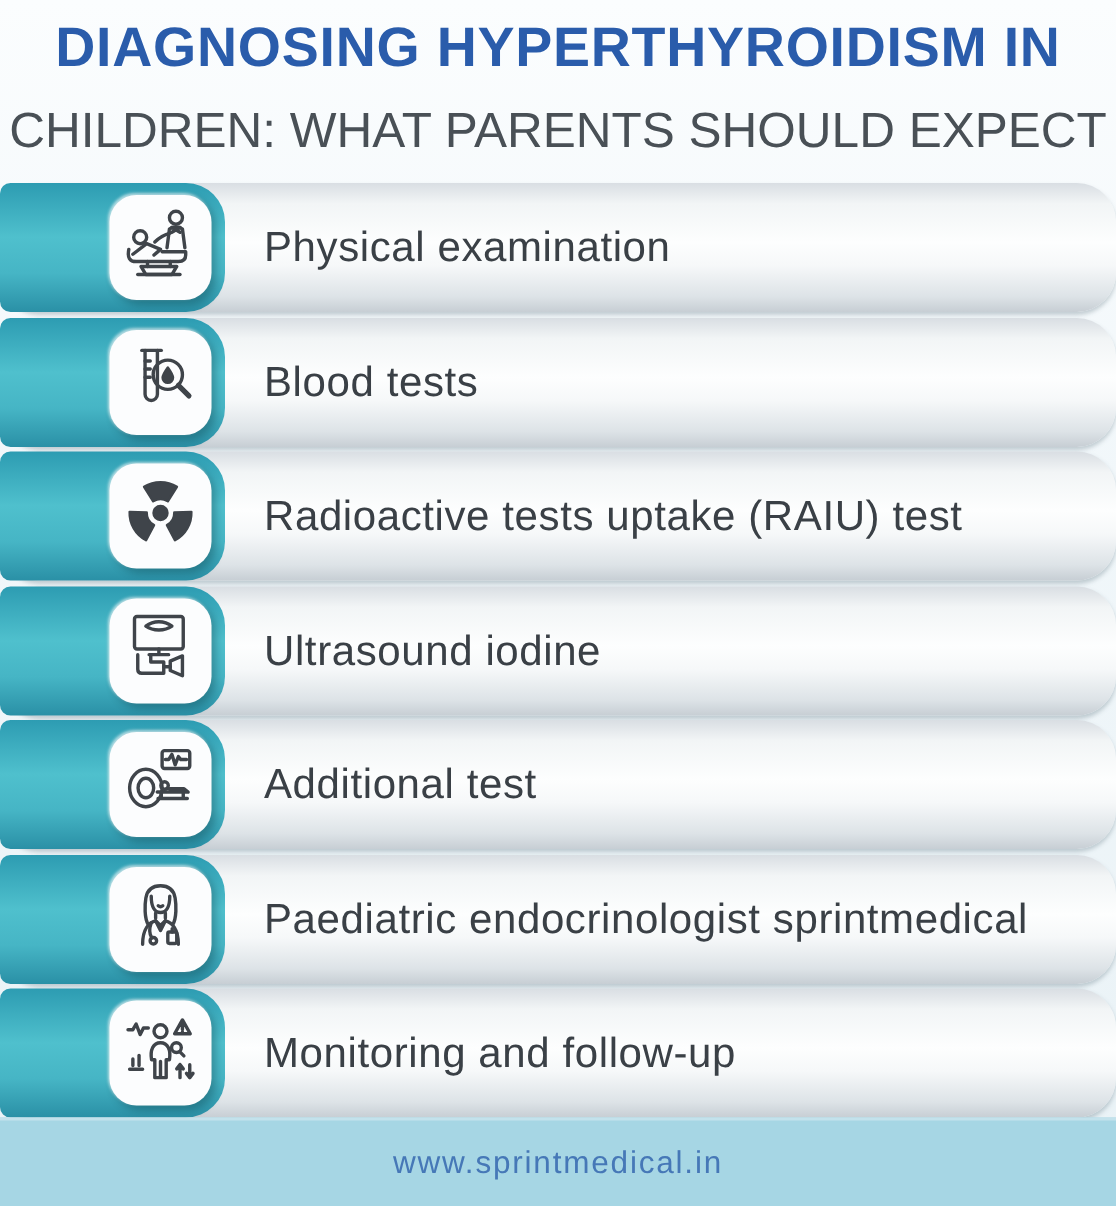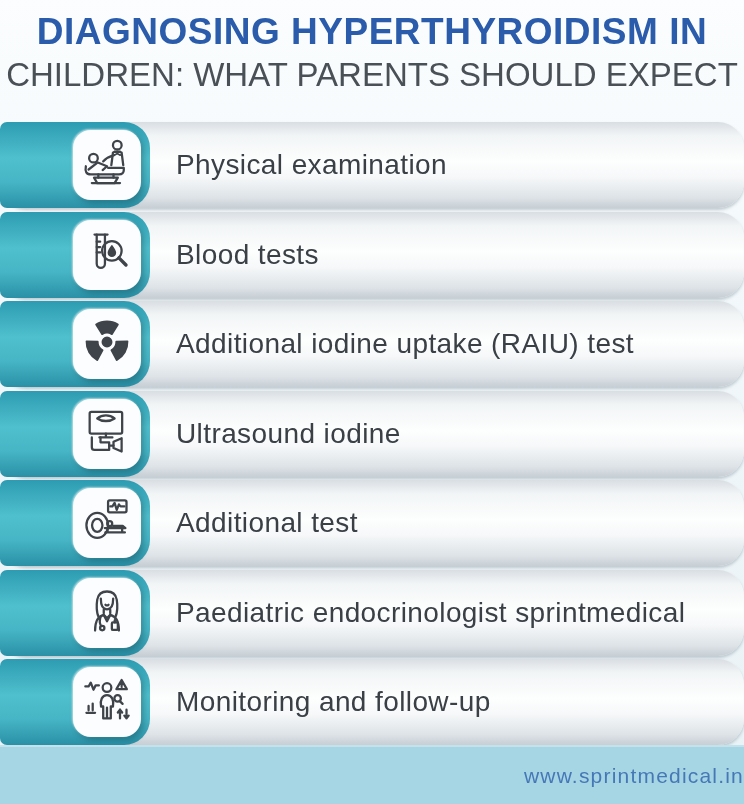--- a/index.html
+++ b/index.html
@@ -7,21 +7,21 @@
   .poster{
     position:relative;width:744px;height:804px;overflow:hidden;
     background:linear-gradient(180deg,#fbfdfe 0%,#f1f7fa 40%,#e9f2f6 100%);
   }
   
   .header{position:absolute;top:0;left:0;width:744px;text-align:center;padding-top:12px;}
   .title-line1{
     font-size:37px;font-weight:800;color:#2a5cab;letter-spacing:.5px;line-height:1.1;
   }
   .title-line2{
-    font-size:33px;font-weight:400;color:#495056;letter-spacing:0;line-height:1.15;margin-top:3px;
+    font-size:33px;font-weight:400;color:#495056;letter-spacing:0;line-height:1.15;margin-top:15px;
   }
   
   .rows{position:absolute;top:122px;left:0;width:744px;display:flex;flex-direction:column;gap:3.5px;}
   .row{
     position:relative;height:86px;flex:0 0 86px;
     background:linear-gradient(180deg,#d9dee3 0%,#f2f5f6 16%,#fdfefe 46%,#f6f8f9 64%,#dde3e7 88%,#c7ced4 100%);
     box-shadow:0 2px 3px rgba(96,120,132,.35);
     border-radius:26px;
   }
   .row-teal{
@@ -37,21 +37,21 @@
   }
   .badge-inner svg{width:52px;height:52px;}
   .row-label{
     position:absolute;left:176px;top:0;height:86px;display:flex;align-items:center;
     font-size:28px;color:#3a4046;letter-spacing:.4px;font-weight:500;
   }
   
   .footer{
     position:absolute;left:0;bottom:0;width:744px;height:57px;
     background:#a6d6e4;border-top:2px solid #c3e2ec;
-    display:flex;align-items:center;justify-content:flex-end;
+    display:flex;align-items:center;justify-content:center;
   }
   .footer-url{font-size:21px;color:#4678b7;letter-spacing:1.2px;}
   
   .ic{stroke:#3f444a;fill:none;stroke-width:2.1;stroke-linecap:round;stroke-linejoin:round;}
   .ic-fill{fill:#3f444a;stroke:#3f444a;stroke-width:1.5;stroke-linejoin:round;}
 </style>
 </head>
 <body>
 
 <div class="poster">
@@ -115,21 +115,21 @@
             </defs>
             <g class="ic-fill" stroke-width="2.5">
               <use href="#blade"></use>
               <use href="#blade" transform="rotate(120 24 24)"></use>
               <use href="#blade" transform="rotate(240 24 24)"></use>
               <circle cx="24" cy="24" r="4.3"></circle>
             </g>
           </svg>
         </span>
       </div>
-      <div class="row-label">Additional iodine uptake (RAIU) test</div>
+      <div class="row-label">Radioactive tests uptake (RAIU) test</div>
     </div>
 
     <div class="row">
       <div class="row-teal"></div>
       <div class="badge-inner">
         <span>
           <svg viewBox="0 0 48 48">
             <g class="ic">
               <rect x="8" y="5.5" width="30" height="20" rx="1.5"></rect>
               <path d="M15,11.5 A13,13 0 0 1 31,11.5 A11,7.5 0 0 1 15,11.5 Z"></path>

